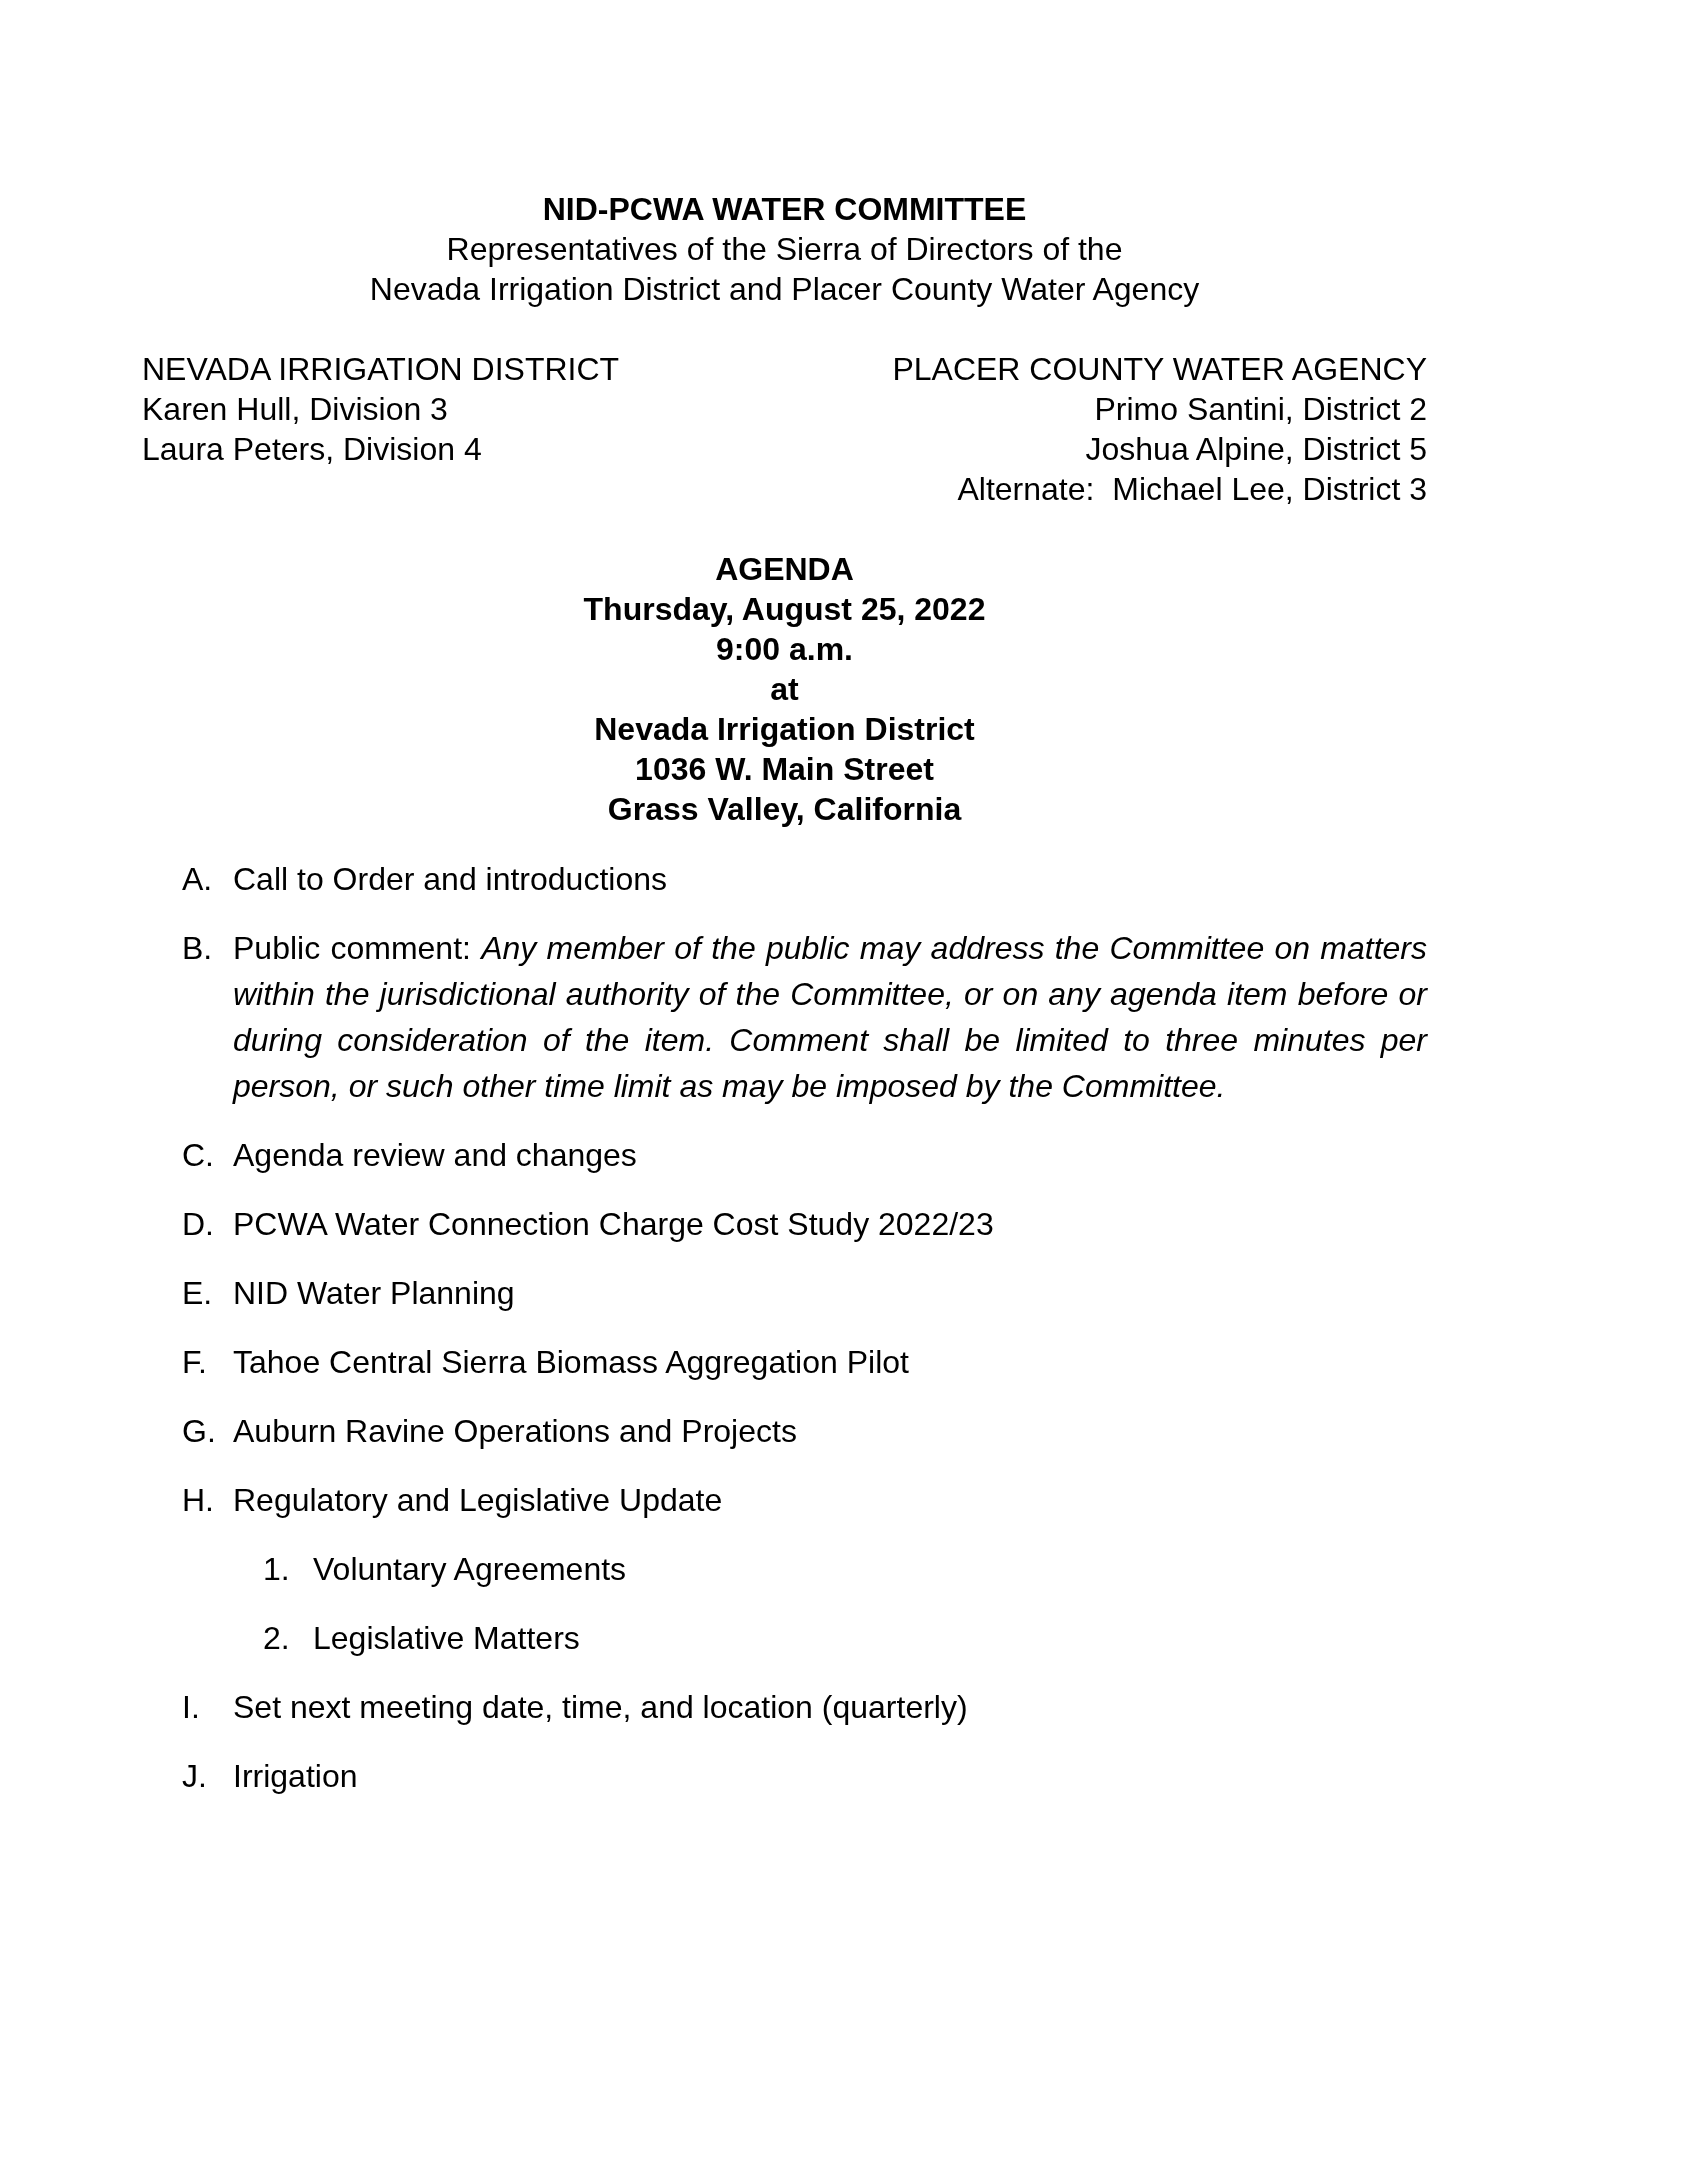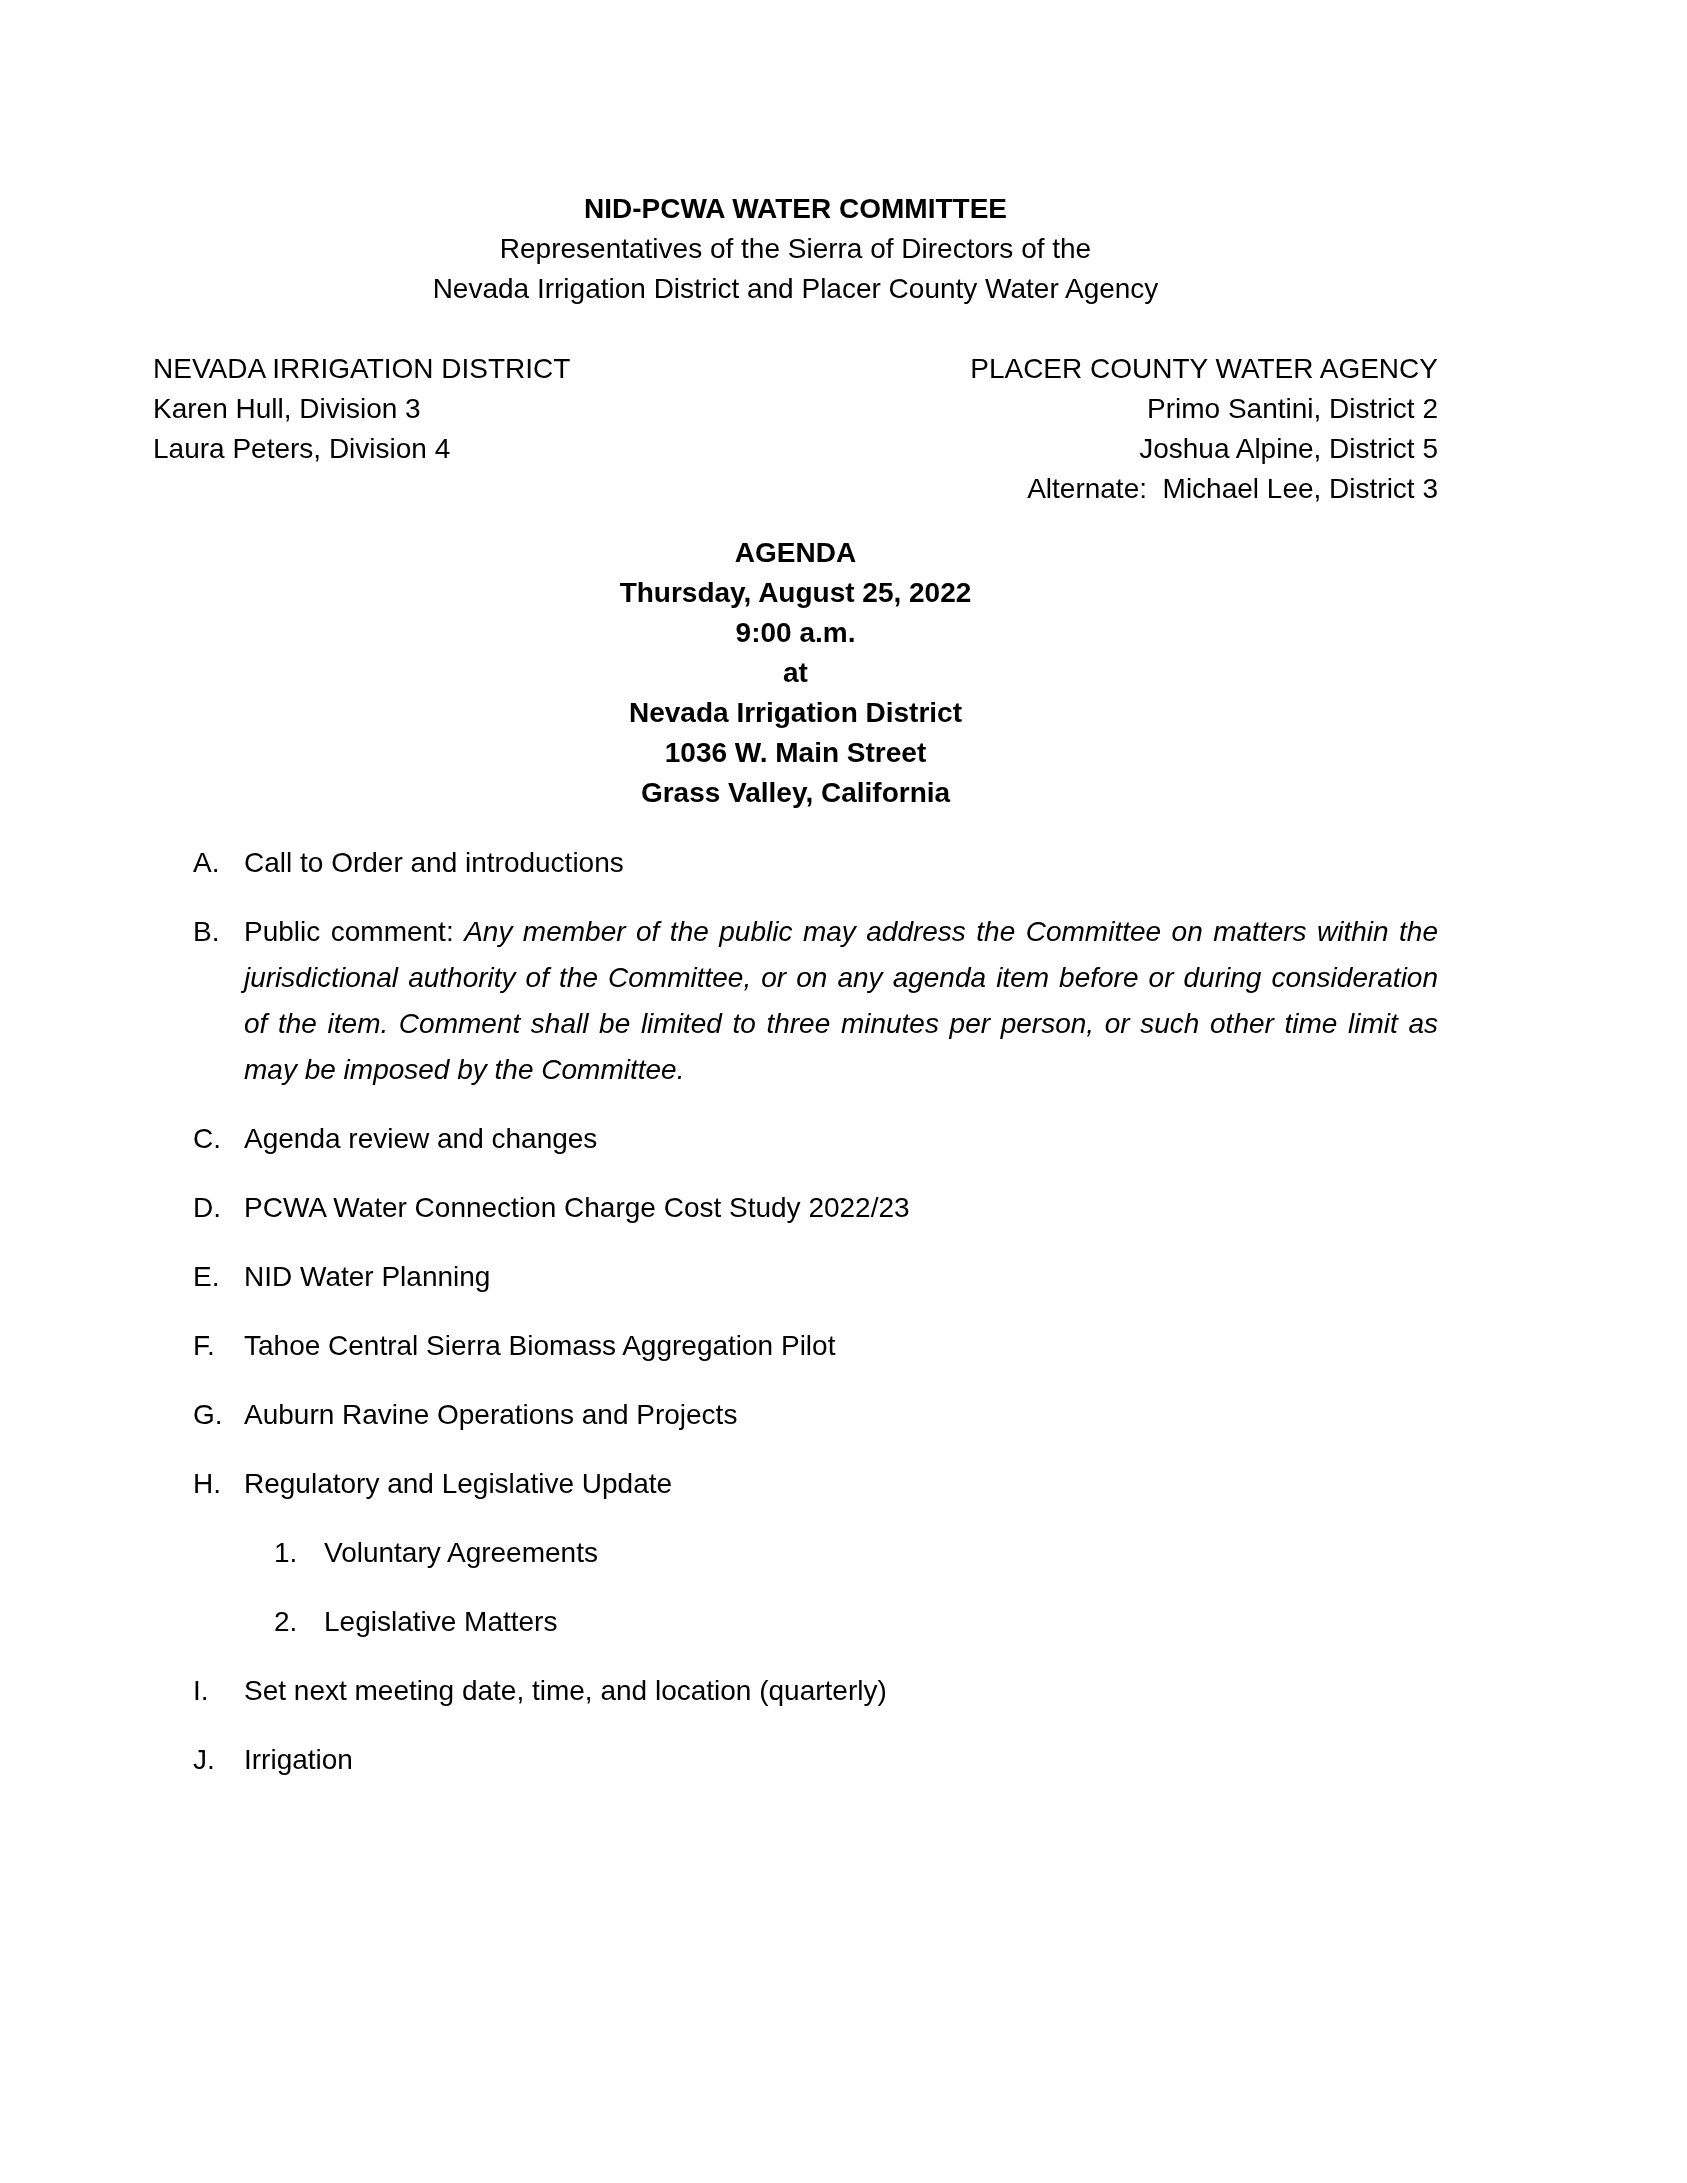--- a/index.html
+++ b/index.html
@@ -18,24 +18,24 @@
     height: 2183px;
     background: #ffffff;
     box-sizing: border-box;
     padding: 0;
     overflow: hidden;
   }
 
   
   .doc {
     position: absolute;
-    left: 153px;
+    left: 142px;
     top: 189px;
     width: 1285px;           
-    font-size: 28px;
+    font-size: 32px;
     line-height: 1.0;
   }
 
   
   .masthead { text-align: center; }
   .masthead .line { line-height: 40px; white-space: pre; }
   .masthead .title { font-weight: bold; }
 
   
   .reps {
@@ -44,21 +44,21 @@
     margin-top: 40px;
   }
   .reps .col { width: 48%; }
   .reps .col.left { text-align: left; }
   .reps .col.right { text-align: right; }
   .reps .line { line-height: 40px; white-space: pre; }
 
   
   .agenda-head {
     text-align: center;
-    margin-top: 24px;
+    margin-top: 40px;
     font-weight: bold;
   }
   .agenda-head .line { line-height: 40px; white-space: pre; }
 
   
   .items { margin-top: 27px; }
 
   .item {
     position: relative;
     padding-left: 91px;     

